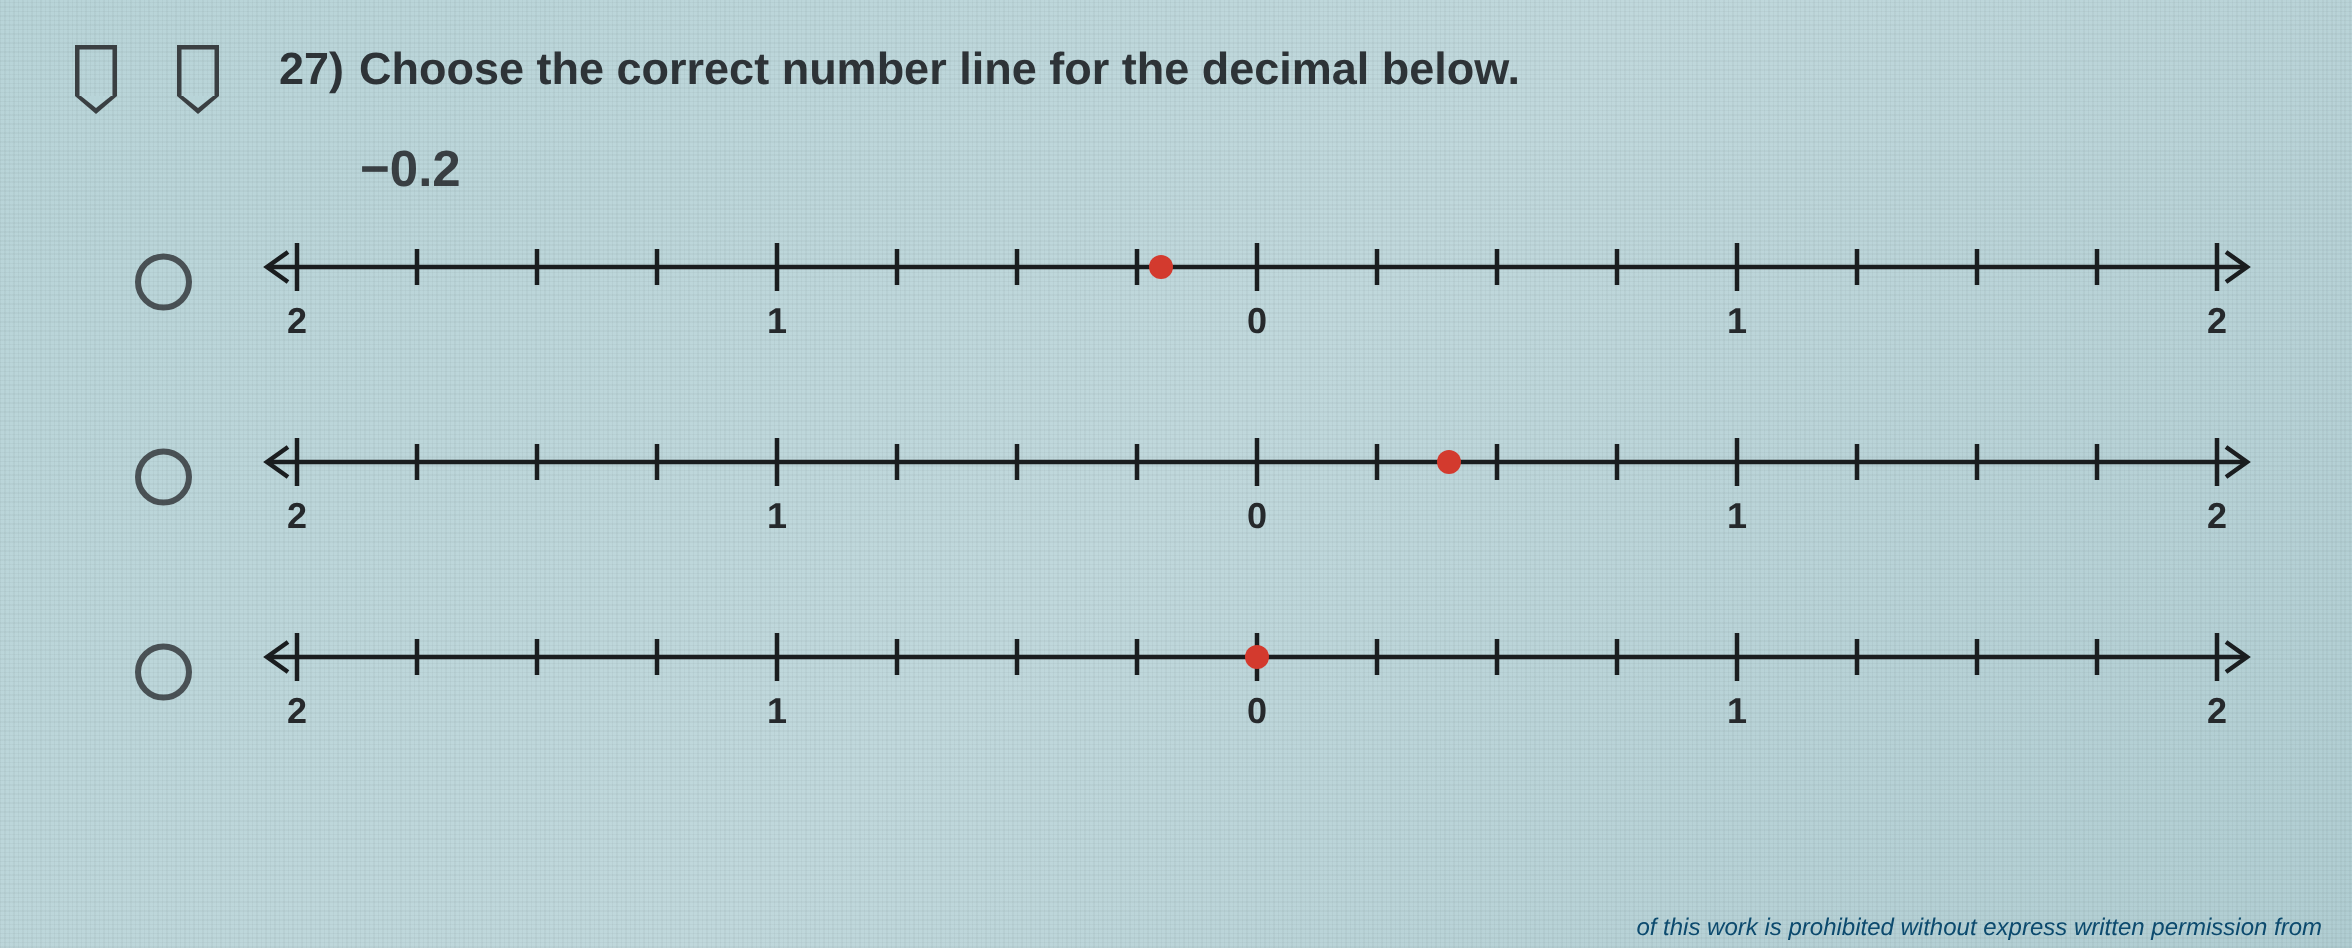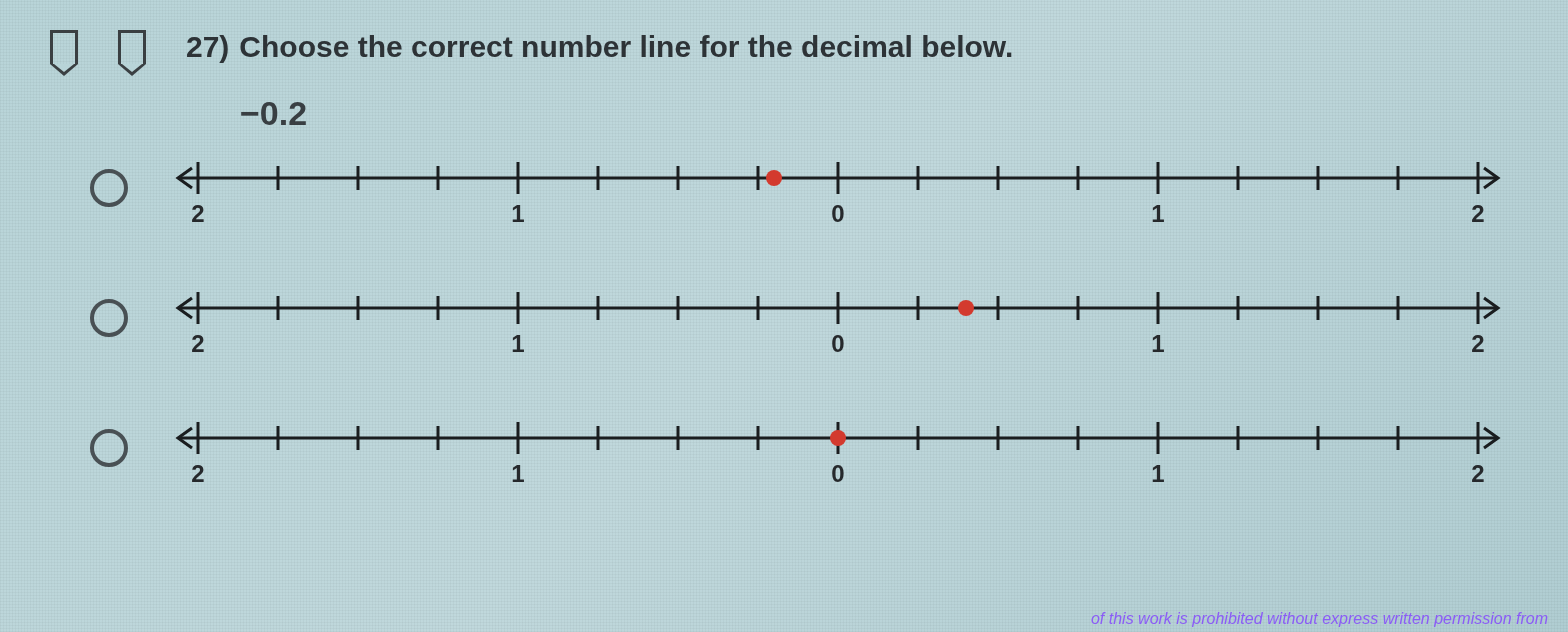--- a/index.html
+++ b/index.html
@@ -106,21 +106,21 @@
     text-anchor: middle;
   }
   .nl-dot {
     fill: #d33a2e;
   }
   .footer {
     position: absolute;
     bottom: 4px;
     right: 20px;
     font-size: 16px;
-    color: #8b5cf6;
+    color: #0c4a6e;
     font-style: italic;
   }
 </style>
 </head>
 <body>
 
 <div class="header">
   <div class="bookmark"></div>
   <div class="bookmark"></div>
   <div class="question-text">

